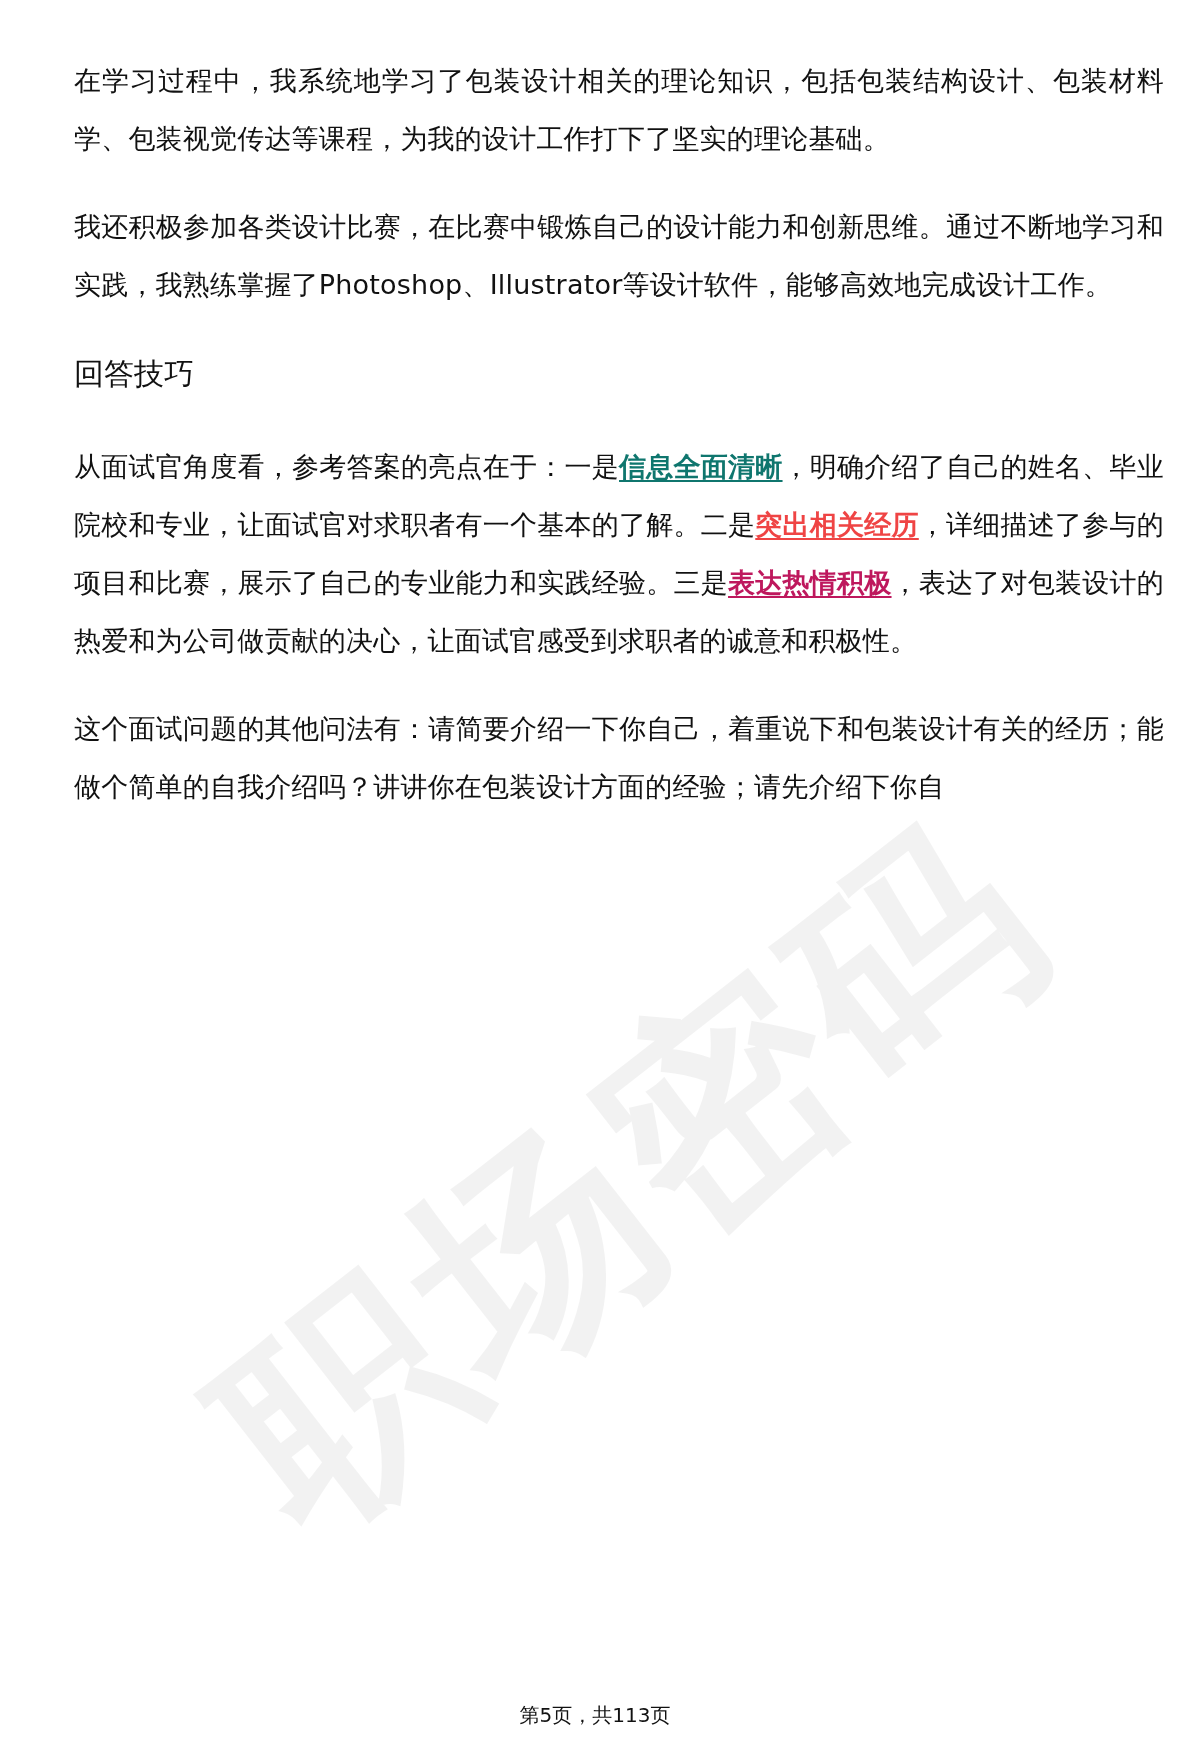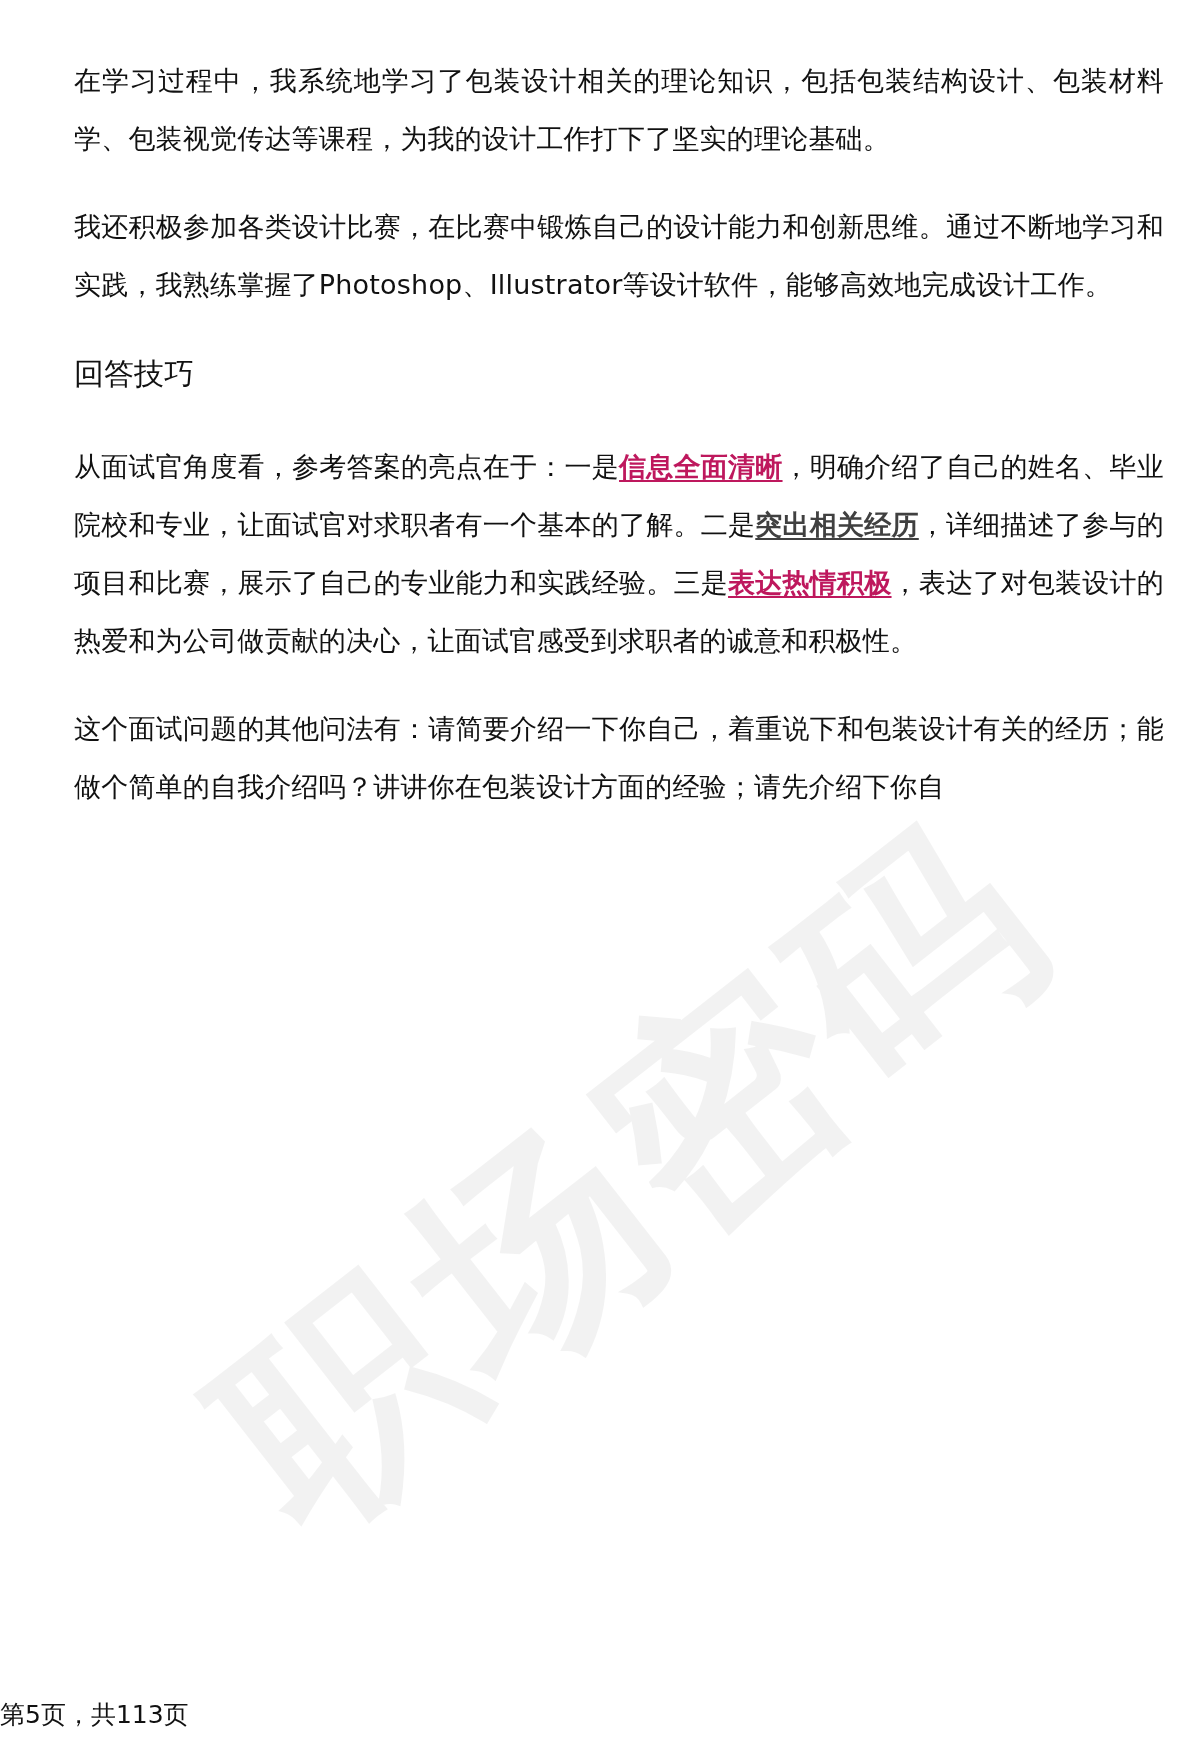--- a/index.html
+++ b/index.html
@@ -39,29 +39,30 @@
       margin: 36px 0 40px 0;
       font-size: 30px;
       font-weight: normal;
       line-height: 48px;
     }
     .hl {
       font-weight: bold;
       text-decoration: underline;
       text-underline-offset: 4px;
     }
-    .hl-red { color: #be185d; }
-    .hl-blue { color: #404040; }
+    .hl-red { color: #0f766e; }
+    .hl-blue { color: #ef4444; }
     .hl-green { color: #be185d; }
     .footer {
       position: absolute;
       left: 0;
       width: 1190px;
       top: 1695px;
-      font-size: 25px;
+      text-align: center;
+      font-size: 20px;
       line-height: 40px;
       color: #111111;
     }
     .watermark {
       position: absolute;
       left: 160px;
       top: 560px;
       font-size: 230px;
       font-weight: bold;
       color: rgba(0,0,0,0.05);

